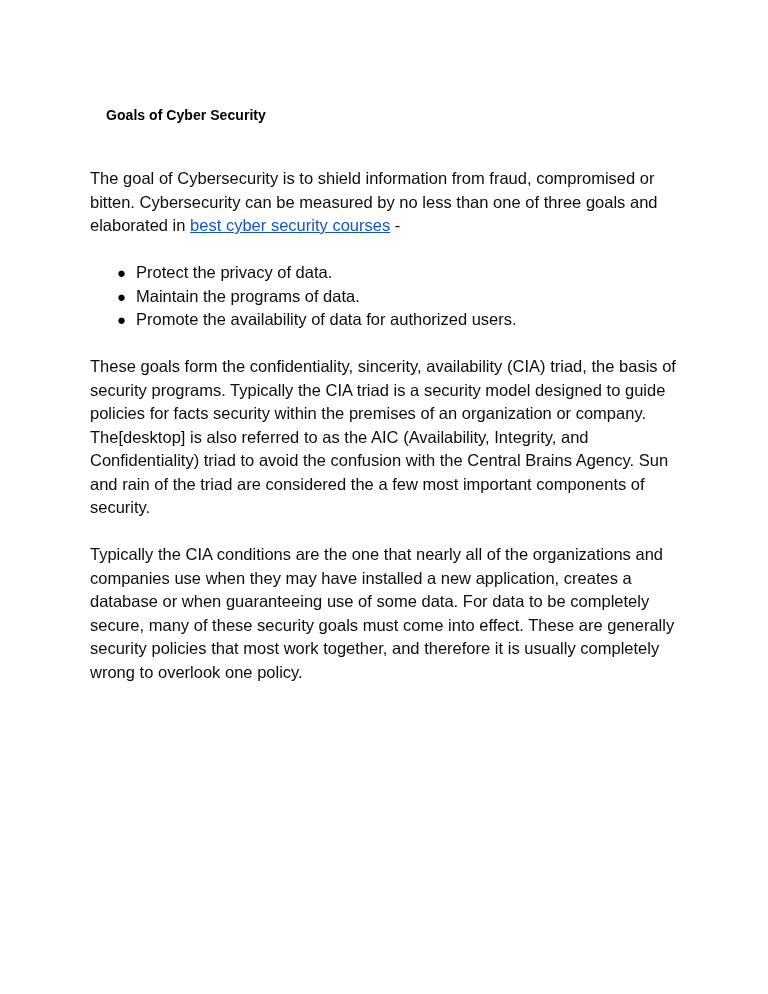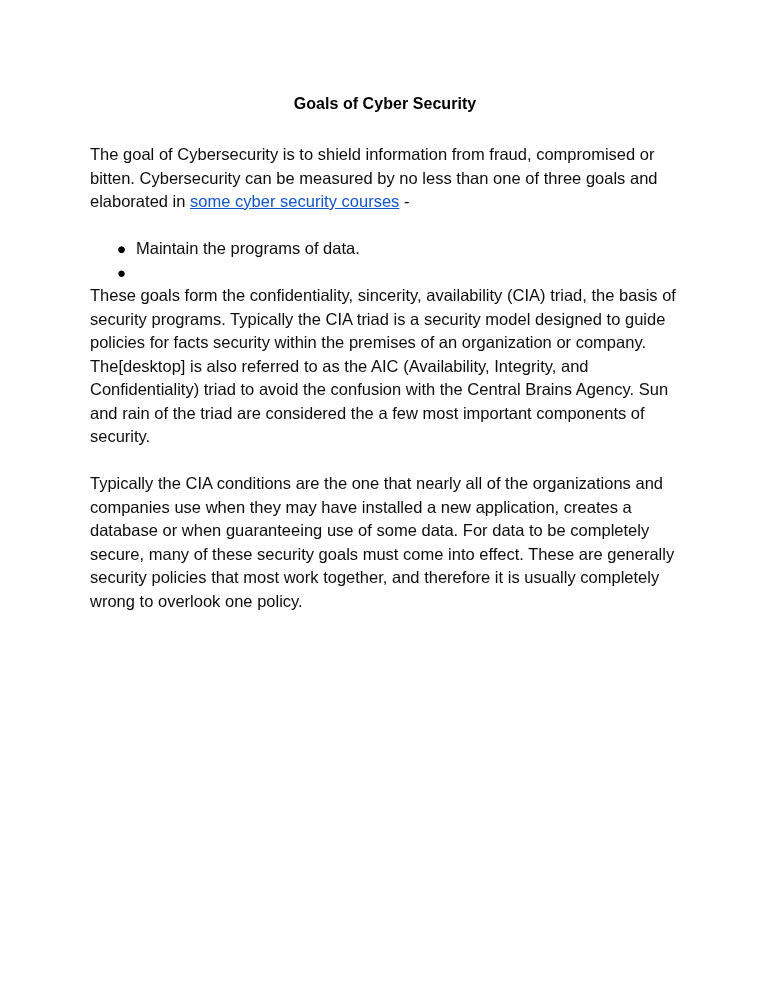--- a/index.html
+++ b/index.html
@@ -28,27 +28,26 @@
   }
 
   .doc-body {
     position: absolute;
     left: 90px;
     top: 88px;
     width: 590px;
   }
 
   .doc-heading {
-    font-size: 16px;
+    font-size: 14px;
     font-weight: bold;
     line-height: 23.5px;
     color: #000000;
-    margin: 4px;
+    margin: 16px;
     letter-spacing: 0.05px;
-    text-align: center;
   }
 
   .spacer-line {
     height: 23.5px;
   }
 
   .doc-para {
     font-size: 16.5px;
     line-height: 23.5px;
     color: #0d0d0d;
@@ -90,34 +89,36 @@
 </head>
 <body>
 
 <div class="page">
   <div class="doc-body">
 
     <p class="doc-heading">Goals of Cyber Security</p>
 
     <div class="spacer-line"></div>
 
-    <p class="doc-para"><span>The goal of Cybersecurity is to shield information from fraud, compromised or bitten. Cybersecurity can be measured by no less than one of three goals and elaborated in </span><a class="doc-link">some cyber security courses</a><span> -</span></p>
+    <p class="doc-para"><span>The goal of Cybersecurity is to shield information from fraud, compromised or bitten. Cybersecurity can be measured by no less than one of three goals and elaborated in </span><a class="doc-link">best cyber security courses</a><span> -</span></p>
 
     <div class="spacer-line"></div>
 
     <ul class="doc-list">
       <li class="doc-list-item">
         <span class="bullet-marker">●</span>
+        <span>Protect the privacy of data.</span>
       </li>
       <li class="doc-list-item">
         <span class="bullet-marker">●</span>
         <span>Maintain the programs of data.</span>
       </li>
       <li class="doc-list-item">
         <span class="bullet-marker">●</span>
+        <span>Promote the availability of data for authorized users.</span>
       </li>
     </ul>
 
     <div class="spacer-line"></div>
 
     <p class="doc-para">These goals form the confidentiality, sincerity, availability (CIA) triad, the basis of security programs. Typically the CIA triad is a security model designed to guide policies for facts security within the premises of an organization or company. The[desktop] is also referred to as the AIC (Availability, Integrity, and Confidentiality) triad to avoid the confusion with the Central Brains Agency. Sun and rain of the triad are considered the a few most important components of security.</p>
 
     <div class="spacer-line"></div>
 
     <p class="doc-para">Typically the CIA conditions are the one that nearly all of the organizations and companies use when they may have installed a new application, creates a database or when guaranteeing use of some data. For data to be completely secure, many of these security goals must come into effect. These are generally security policies that most work together, and therefore it is usually completely wrong to overlook one policy.</p>

